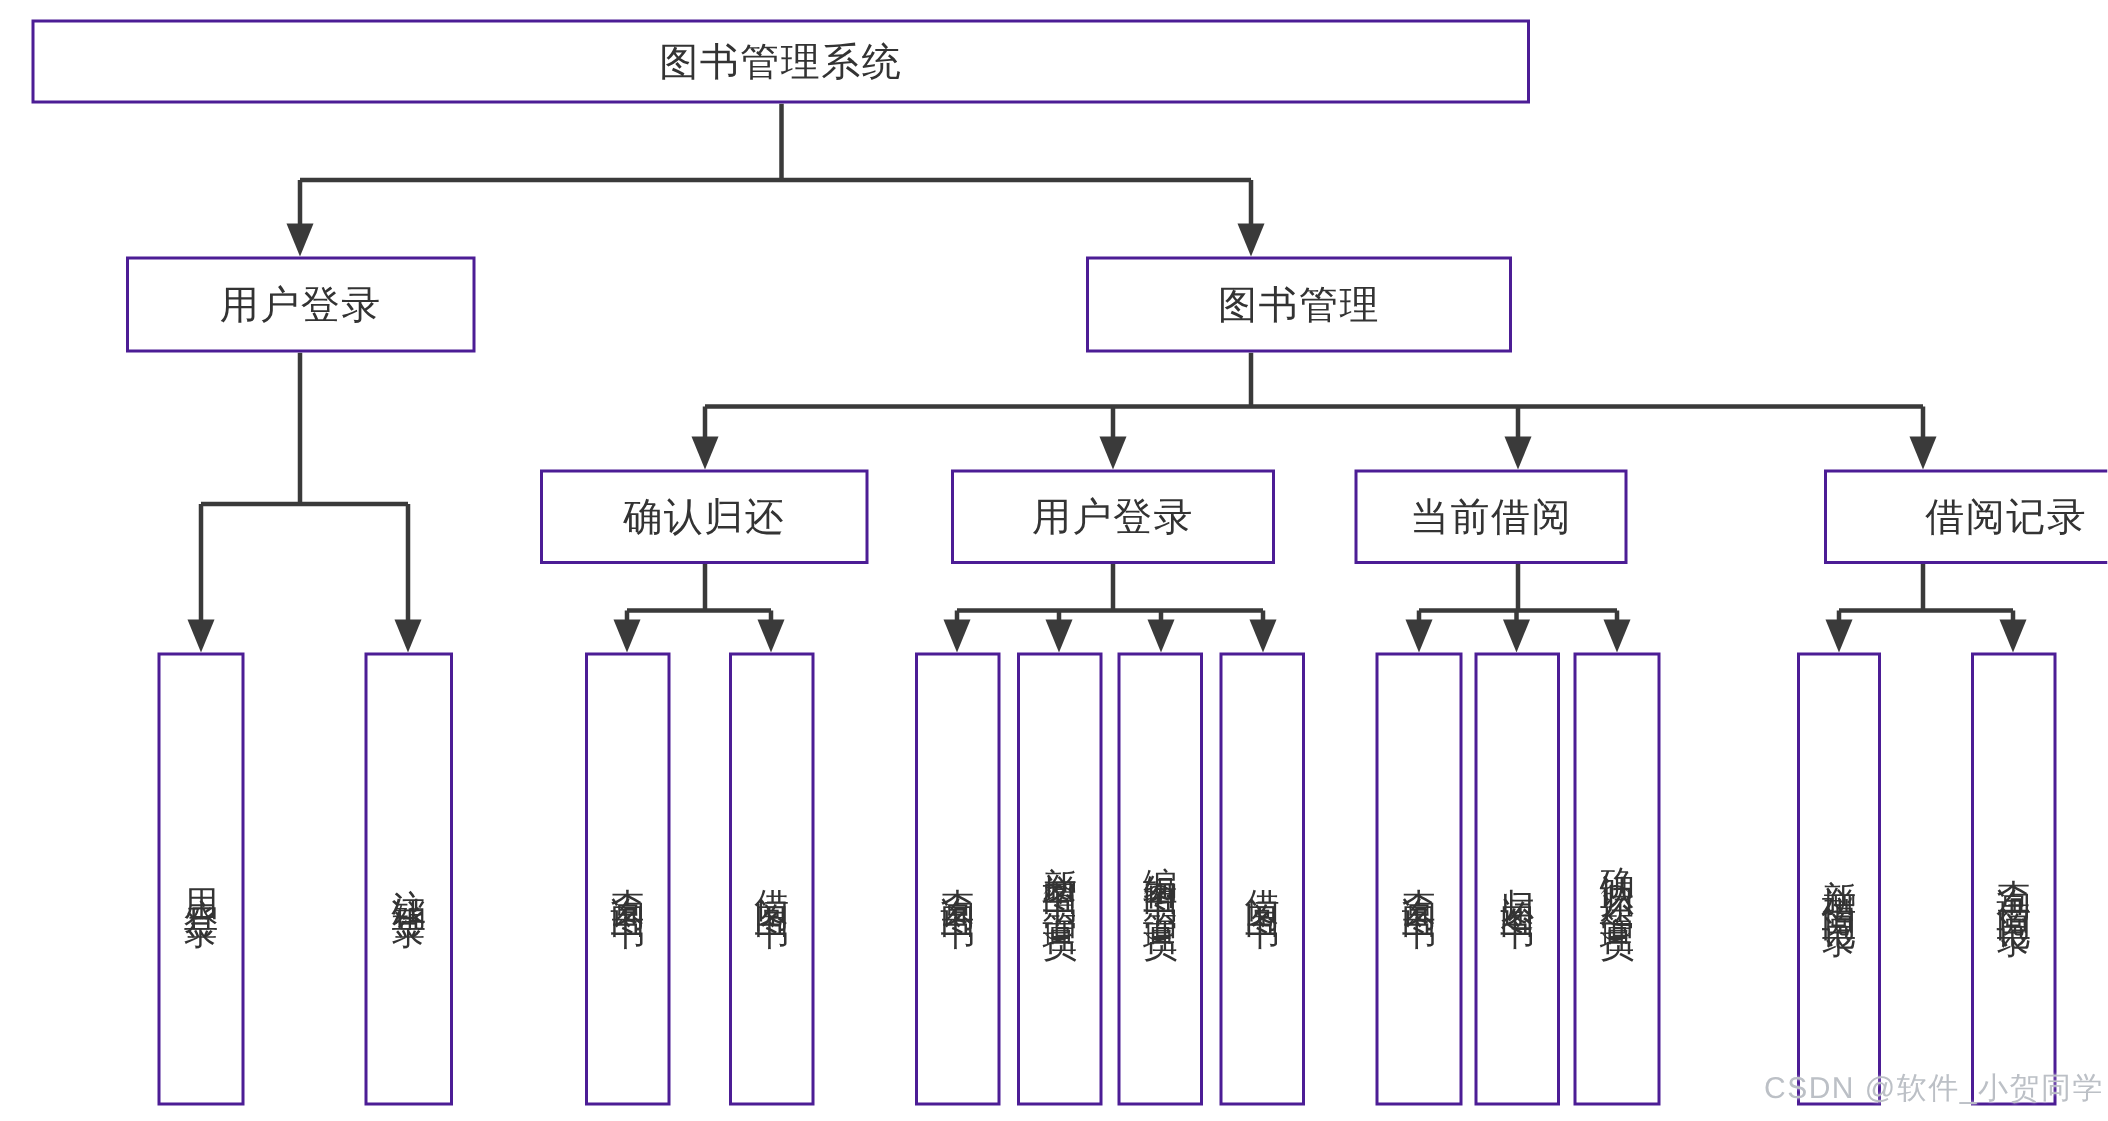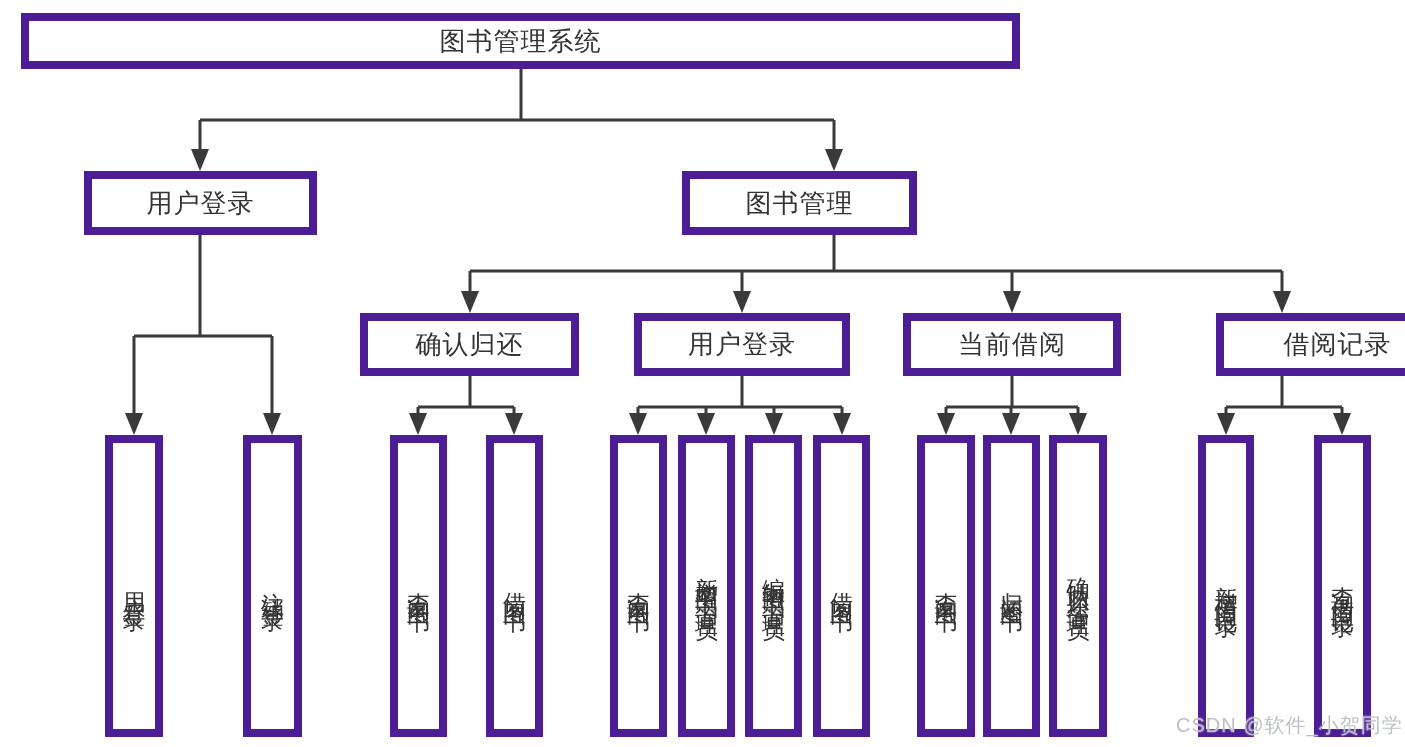--- a/index.html
+++ b/index.html
@@ -6,21 +6,21 @@
   .canvas{
     position:relative;
     width:1405px;height:747px;
     background:#ffffff;
     font-family:"Liberation Sans","DejaVu Sans",sans-serif;
     overflow:hidden;
   }
   svg.connectors{position:absolute;left:0;top:0;z-index:1;}
   .box{
     position:absolute;box-sizing:border-box;
-    background:#ffffff;border:8px solid #4c1d95;
+    background:#ffffff;border:2px solid #4c1d95;
     display:flex;align-items:center;justify-content:center;
     color:#333333;z-index:2;
   }
   .hlabel{font-size:26px;letter-spacing:1px;white-space:nowrap;}
   .vlabel{
     writing-mode:vertical-rl;
     text-orientation:mixed;
     font-size:23px;letter-spacing:6px;line-height:1;
     white-space:nowrap;
   }
@@ -76,31 +76,31 @@
     </g>
   </svg>
 
   <div class="box" style="left:21px;top:13px;width:999px;height:56px">
     <span class="hlabel">图书管理系统</span>
   </div>
 
   <div class="box" style="left:84px;top:171px;width:233px;height:64px">
     <span class="hlabel">用户登录</span>
   </div>
-  <div class="box" style="left:682px;top:171px;width:235px;height:64px">
+  <div class="box" style="left:724px;top:171px;width:284px;height:64px">
     <span class="hlabel">图书管理</span>
   </div>
 
   <div class="box" style="left:360px;top:313px;width:219px;height:63px">
     <span class="hlabel">确认归还</span>
   </div>
   <div class="box" style="left:634px;top:313px;width:216px;height:63px">
     <span class="hlabel">用户登录</span>
   </div>
-  <div class="box" style="left:903px;top:313px;width:218px;height:63px">
+  <div class="box" style="left:903px;top:313px;width:182px;height:63px">
     <span class="hlabel">当前借阅</span>
   </div>
   <div class="box" style="left:1216px;top:313px;width:243px;height:63px">
     <span class="hlabel">借阅记录</span>
   </div>
 
   <div class="box" style="left:105px;top:435px;width:58px;height:302px">
     <span class="vlabel">用户登录</span>
   </div>
   <div class="box" style="left:243px;top:435px;width:59px;height:302px">

